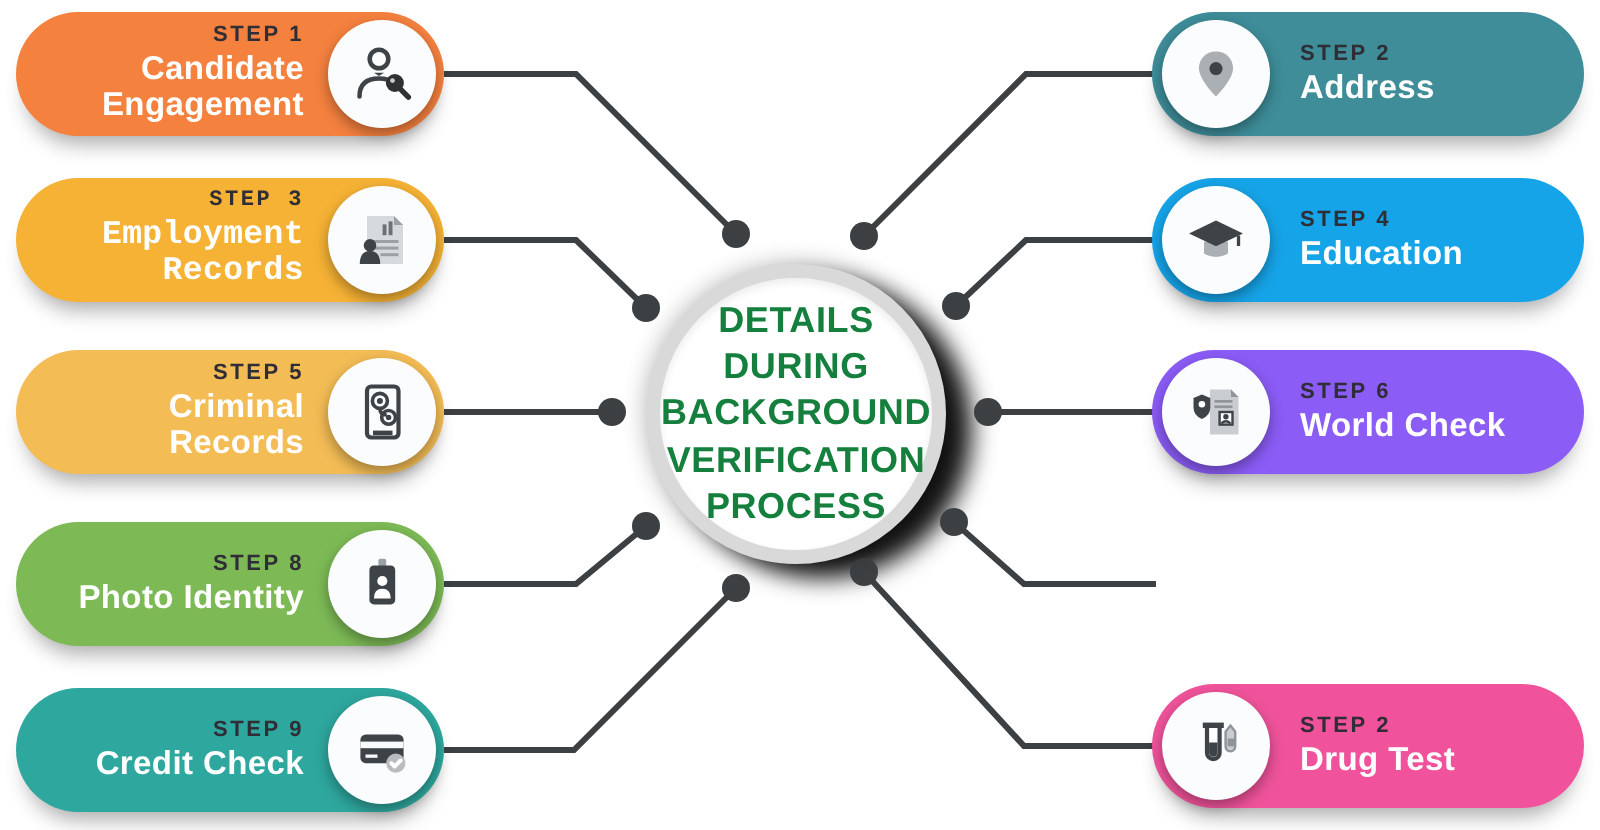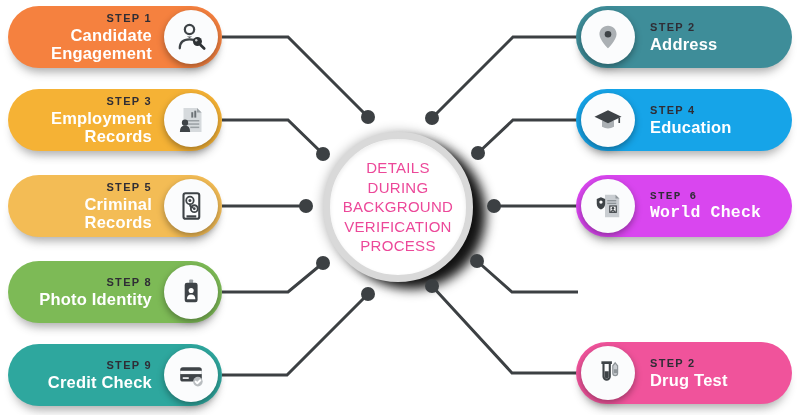--- a/index.html
+++ b/index.html
@@ -49,21 +49,21 @@
     border-radius:50%;background:#141414;filter:blur(6px);z-index:1;
   }
   .center-circle{
     position:absolute;left:323px;top:132px;width:150px;height:150px;
     border-radius:50%;background:#ffffff;border:7px solid #D9D9D9;
     box-sizing:border-box;z-index:4;
     box-shadow:0 0 12px rgba(0,0,0,.30), inset 0 2px 4px rgba(0,0,0,.08);
     display:flex;align-items:center;justify-content:center;
   }
   .center-title{
-    font-size:15px;font-weight:400;color:#ec4899;text-align:center;
+    font-size:18px;font-weight:700;color:#15803d;text-align:center;
     line-height:1.3;letter-spacing:.3px;white-space:pre-line;
   }
 </style>
 </head>
 <body>
 
 <div class="canvas">
 
   <div class="center-shadow"></div>
 
@@ -110,21 +110,21 @@
         <circle cx="11" cy="7" r="3.1" fill="none" stroke="#3E4347" stroke-width="1.5"></circle>
         <path d="M9.3 11.6 l1.7 1.1 1.7-1.1 z" fill="#3E4347"></path>
         <path d="M4.5 19.5 q0-6 6.5-6 q3.2 0 5 1.6" fill="none" stroke="#3E4347" stroke-width="1.5" stroke-linecap="round"></path>
         <circle cx="16.3" cy="15" r="3" fill="#2E3235"></circle>
         <circle cx="15.5" cy="14.2" r="0.8" fill="#ffffff" opacity="0.75"></circle>
         <line x1="18.4" y1="17.3" x2="20.8" y2="19.7" stroke="#2E3235" stroke-width="1.8" stroke-linecap="round"></line>
       </svg>
     </div>
   </div>
 
-  <div class="pill left r2" style="background-color: rgb(245, 178, 53);">
+  <div class="pill left r2" style="background-color: rgb(245, 178, 53); font-family: Liberation Mono, monospace;">
     <div class="text">
       <div class="step-label">STEP 3</div>
       <div class="pill-title">Employment Records</div>
     </div>
     <div class="icon-circle">
       <svg viewBox="0 0 24 24">
         <path d="M7 4 h9 l3 3 v13 H7 z" fill="#D6DADD"></path>
         <path d="M16 4 l3 3 h-3 z" fill="#9AA0A4"></path>
         <rect x="12.2" y="6.8" width="1.3" height="3.6" fill="#6B7175"></rect>
         <rect x="14.2" y="5.8" width="1.3" height="4.6" fill="#6B7175"></rect>
@@ -206,21 +206,21 @@
         <path d="M12 5.5 L21 9.8 12 14.1 3 9.8 z" fill="#3E4347"></path>
         <path d="M19.5 10.5 v3.5" stroke="#3E4347" stroke-width="1.1"></path>
       </svg>
     </div>
     <div class="text">
       <div class="step-label">STEP 4</div>
       <div class="pill-title">Education</div>
     </div>
   </div>
 
-  <div class="pill right r3" style="background-color: #d946ef; font-family: Liberation Mono, monospace;">
+  <div class="pill right r3" style="background-color: #8b5cf6;">
     <div class="icon-circle">
       <svg viewBox="0 0 24 24">
         <path d="M10 4.5 h7 l2.5 2.5 v12.5 H10 z" fill="#C9CDD1"></path>
         <path d="M17 4.5 l2.5 2.5 H17 z" fill="#8F9599"></path>
         <rect x="11.5" y="8" width="6" height="0.9" fill="#8F9599"></rect>
         <rect x="11.5" y="9.8" width="6" height="0.9" fill="#8F9599"></rect>
         <rect x="13.2" y="12" width="4.3" height="4.2" fill="#ffffff" stroke="#3E4347" stroke-width="0.8"></rect>
         <circle cx="15.3" cy="13.6" r="0.9" fill="#3E4347"></circle>
         <path d="M13.8 15.8 q1.5-1.4 3 0" fill="none" stroke="#3E4347" stroke-width="0.8"></path>
         <path d="M7.3 6.2 l2.8 1.1 v3.2 q0 2.7-2.8 3.8 q-2.8-1.1-2.8-3.8 V7.3 z" fill="#3E4347"></path>

